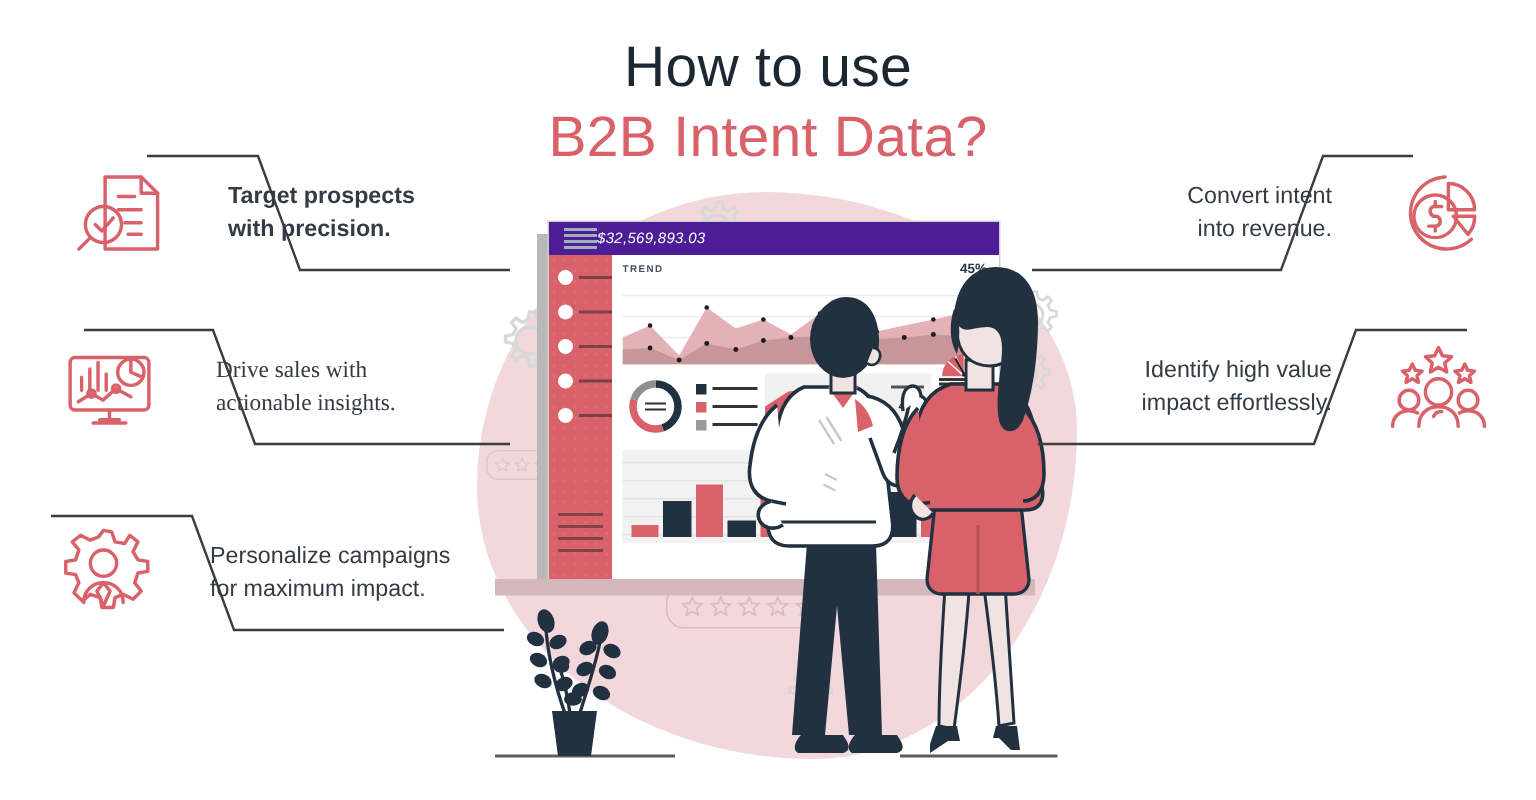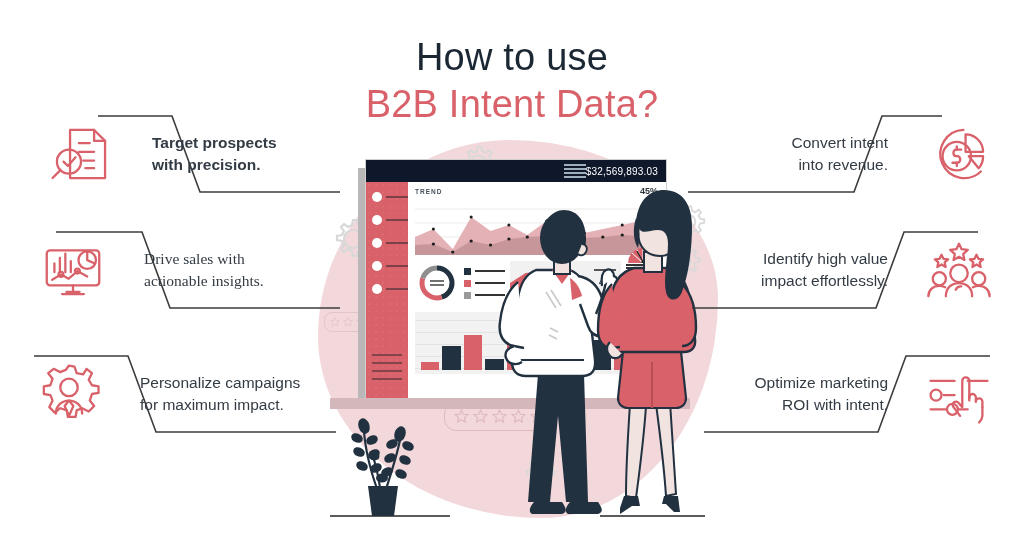--- a/index.html
+++ b/index.html
@@ -2,21 +2,21 @@
 <html><head>
 <meta charset="utf-8">
 <style>
   * { box-sizing: border-box; margin: 0; padding: 0; }
   html, body {
     width: 1024px; height: 533px;
     background: #ffffff;
     font-family: "Liberation Sans", sans-serif;
     overflow: hidden;
   }
-  #stage { position: relative; width: 1024px; height: 439px; background: #fff; margin-top: 12px; }
+  #stage { position: relative; width: 1024px; height: 439px; background: #fff; }
 
   
   .title-wrap {
     position: absolute; top: 22px; left: 0; width: 1024px;
     text-align: center; z-index: 40;
   }
   .title-line1 {
     font-size: 38px; color: #1b2733; font-weight: 400;
     letter-spacing: .2px; line-height: 46px;
   }
@@ -71,22 +71,22 @@
   .screen {
     position: absolute; left: 366px; top: 148px; width: 300px; height: 238px;
     z-index: 12; background: #ffffff;
     box-shadow: 0 0 0 1px #cfcfcf;
   }
   .screen-shadow {
     position:absolute; left:358px; top:156px; width:300px; height:238px;
     background:#b9b7b8; z-index:11;
   }
   .scr-top {
-    height: 22px; background: #0f172a; display: flex; align-items: center;
-    justify-content: flex-end; padding: 0 8px 0 10px;
+    height: 22px; background: #4c1d95; display: flex; align-items: center;
+    justify-content: flex-start; padding: 0 8px 0 10px; font-style: italic;
   }
   .hamburger { display: flex; flex-direction: column; gap: 2px; }
   .hamburger i { display: block; width: 22px; height: 2px; background: #9fb0bd; }
   .scr-amount { color: #ffffff; font-size: 10px; letter-spacing: .2px; font-family: "Liberation Sans", sans-serif; }
   .scr-body { display: flex; height: 216px; }
 
   .scr-side { width: 42px; background: #d9616a; padding: 10px 0 0 0; position: relative; }
   .scr-side .pat { position:absolute; inset:0; opacity:.25;
     background-image: radial-gradient(#e8878d 1px, transparent 1px);
     background-size: 7px 7px; }
@@ -294,39 +294,20 @@
         <path d="M4 56 c0-6 4.5-9.5 10-9.5 c2 0 3.8 .5 5.3 1.3"></path>
         <circle cx="50" cy="40" r="6"></circle>
         <path d="M60 56 c0-6 -4.5-9.5 -10-9.5 c-2 0 -3.8 .5 -5.3 1.3"></path>
         <path d="M29 50 a5 5 0 0 1 5 -3"></path>
       </svg>
     </div>
     <div class="label" style="white-space:pre-line;">Identify high value
 impact effortlessly.</div>
   </div>
 
-  <div class="callout right" style="right:24px; top:336px; width:318px;">
-    <svg class="banner" viewBox="0 0 318 92" preserveAspectRatio="none">
-      <path class="bannerline" d="M308 8 L224 8 L196 84 L22 84" vector-effect="non-scaling-stroke"></path>
-    </svg>
-    <div class="icon-box ico">
-      <svg viewBox="0 0 64 64">
-        <path d="M6 20 h22 M40 20 h18"></path>
-        <path d="M18 33 h10 M6 46 h14 M32 46 h8"></path>
-        <circle cx="11" cy="33" r="5"></circle>
-        <circle cx="26" cy="46" r="5"></circle>
-        <path d="M33 52 l-6-8 a3 3 0 0 1 4.5 -4 l3.5 4 v-24 a3.2 3.2 0 0 1 6.4 0 v16"></path>
-        <path d="M41.4 38 v-3 a3 3 0 0 1 6 0 v4"></path>
-        <path d="M47.4 39 a3 3 0 0 1 6 0 v5"></path>
-        <path d="M53.4 44 v8 a9 9 0 0 1 -3 6"></path>
-      </svg>
-    </div>
-    <div class="label" style="white-space:pre-line;">Optimize marketing
-ROI with intent.</div>
-  </div>
 
   <div class="screen-shadow"></div>
   <div class="screen">
     <div class="scr-top">
       <div class="hamburger">
           <i></i>
           <i></i>
           <i></i>
           <i></i>
         </div>

